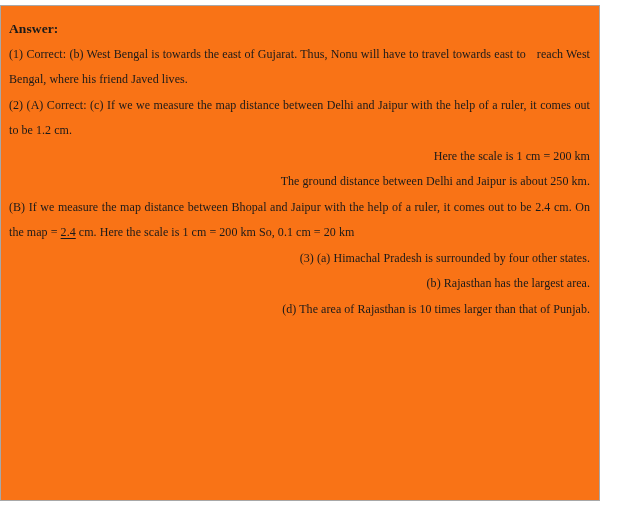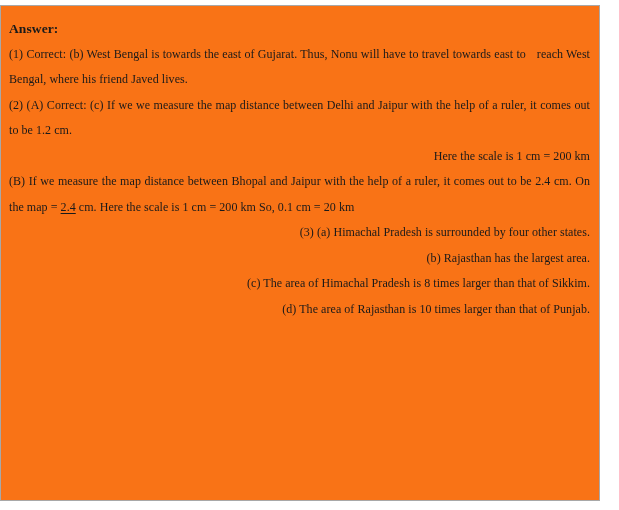--- a/index.html
+++ b/index.html
@@ -70,27 +70,27 @@
 
     <div class="heading">Answer:</div>
 
     <p class="para"><span>(1) Correct: (b) West Bengal is towards the east of Gujarat. Thus, Nonu will have to travel towards east to</span><span class="gap"></span><span>reach West Bengal, where his friend Javed lives.</span></p>
 
     <p class="para">(2) (A) Correct: (c) If we we measure the map distance between Delhi and Jaipur with the help of a ruler, it comes out to be 1.2 cm.</p>
 
     <p class="para nojustify">Here the scale is 1 cm = 200 km</p>
 
 
+    <p class="para nojustify">The ground distance between Delhi and Jaipur is about 250 km.</p>
 
     <p class="para"><span>(B) If we measure the map distance between Bhopal and Jaipur with the help of a ruler, it comes out to be 2.4 cm. On the map = </span><span class="u">2.4</span><span> cm. Here the scale is 1 cm = 200 km So, 0.1 cm = 20 km</span></p>
 
 
 
     <p class="para nojustify">(3) (a) Himachal Pradesh is surrounded by four other states.</p>
 
     <p class="para nojustify">(b) Rajasthan has the largest area.</p>
 
-    <p class="para nojustify">(c) The area of Himachal Pradesh is 8 times larger than that of Sikkim.</p>
 
     <p class="para nojustify">(d) The area of Rajasthan is 10 times larger than that of Punjab.</p>
 
   </div>
 </div>
 
 </body></html>

